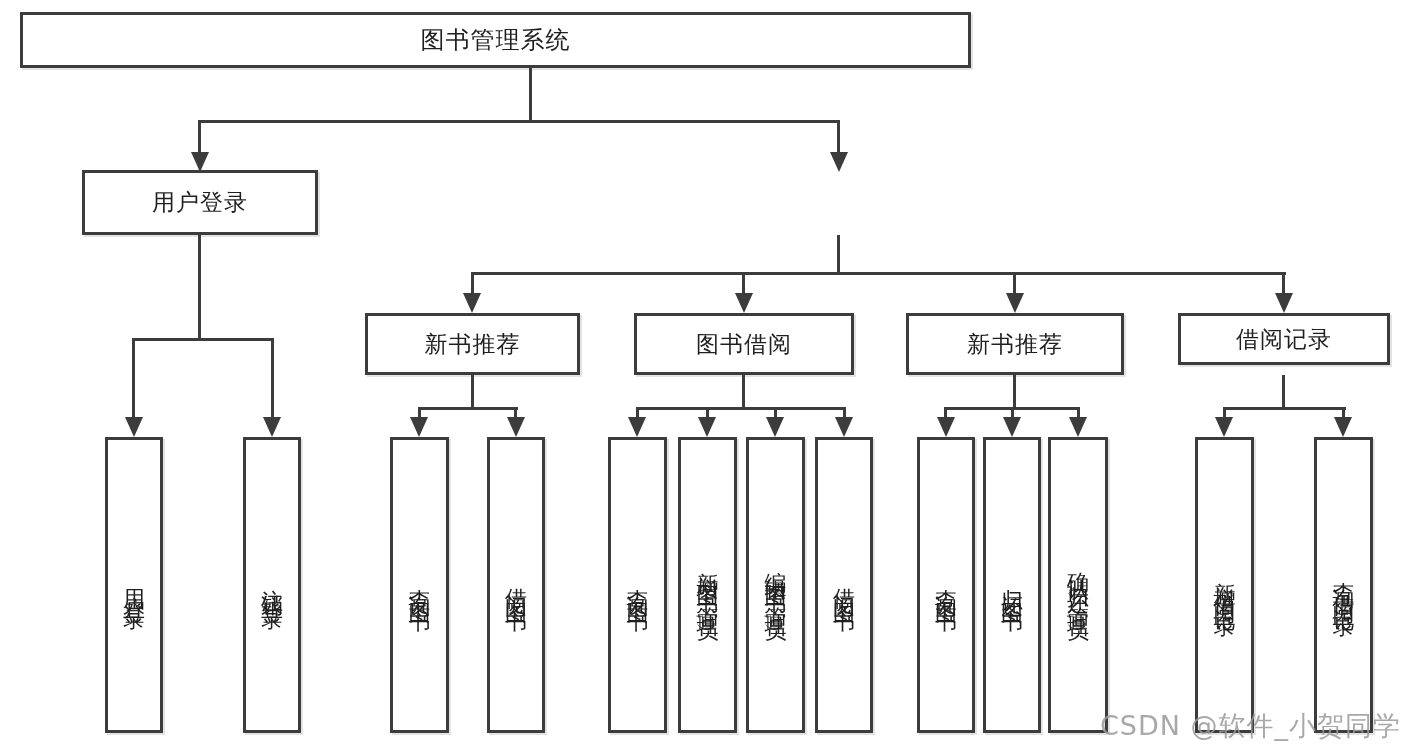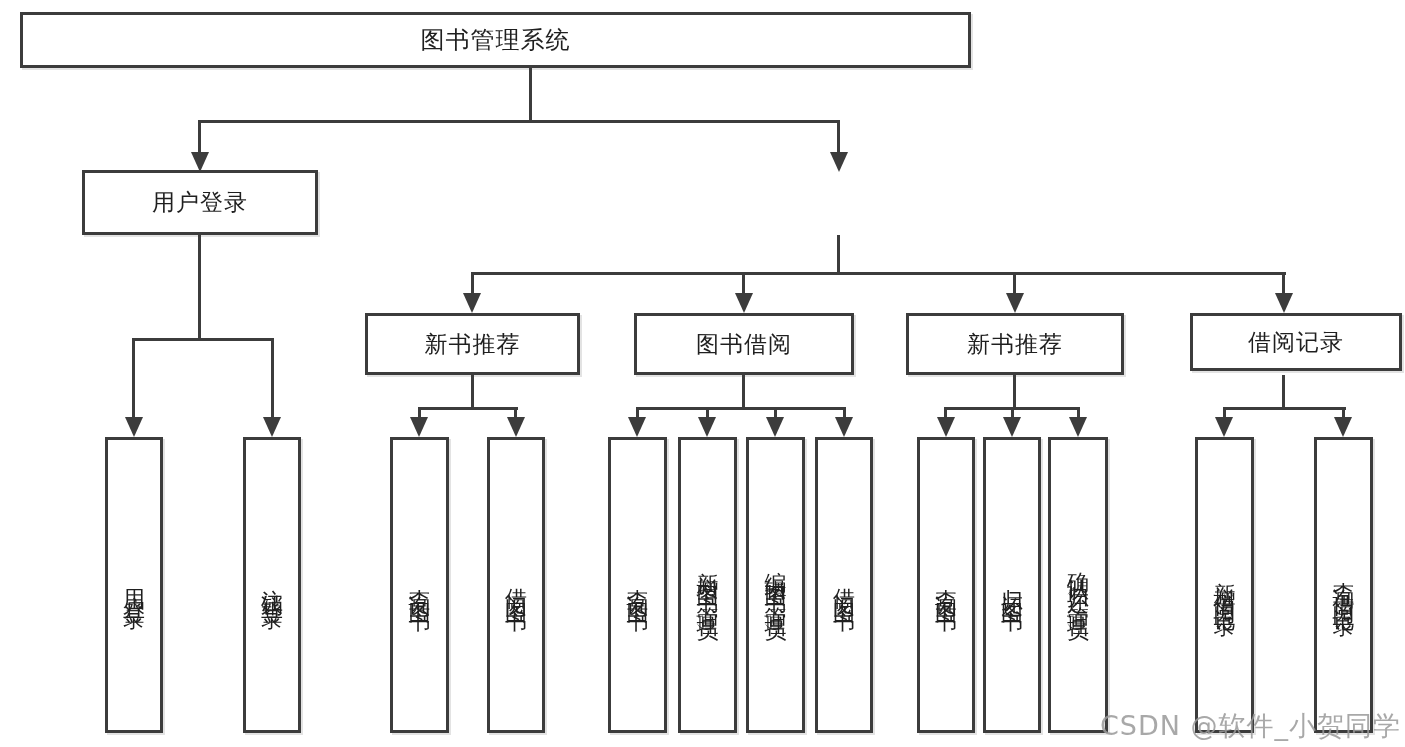--- a/index.html
+++ b/index.html
@@ -69,21 +69,21 @@
 
   <div class="box hbox" style="left:365px;top:313px;width:215px;height:62px;">
     <span>新书推荐</span>
   </div>
   <div class="box hbox" style="left:634px;top:313px;width:220px;height:62px;font-family:Liberation Serif, serif;">
     <span>图书借阅</span>
   </div>
   <div class="box hbox" style="left:906px;top:313px;width:218px;height:62px;">
     <span>新书推荐</span>
   </div>
-  <div class="box hbox" style="left:1178px;top:313px;width:212px;height:58px;margin-left:12px;">
+  <div class="box hbox" style="left:1178px;top:313px;width:212px;height:52px;">
     <span>借阅记录</span>
   </div>
 
   <div class="vl" style="left:471px;top:375px;height:35px;"></div>
   <div class="hl" style="left:418px;top:407px;width:100px;"></div>
   <div class="vl" style="left:418px;top:407px;height:14px;"></div>
   <div class="arr" style="left:410px;top:417px;"></div>
   <div class="vl" style="left:514px;top:407px;height:14px;"></div>
   <div class="arr" style="left:507px;top:417px;"></div>
 

